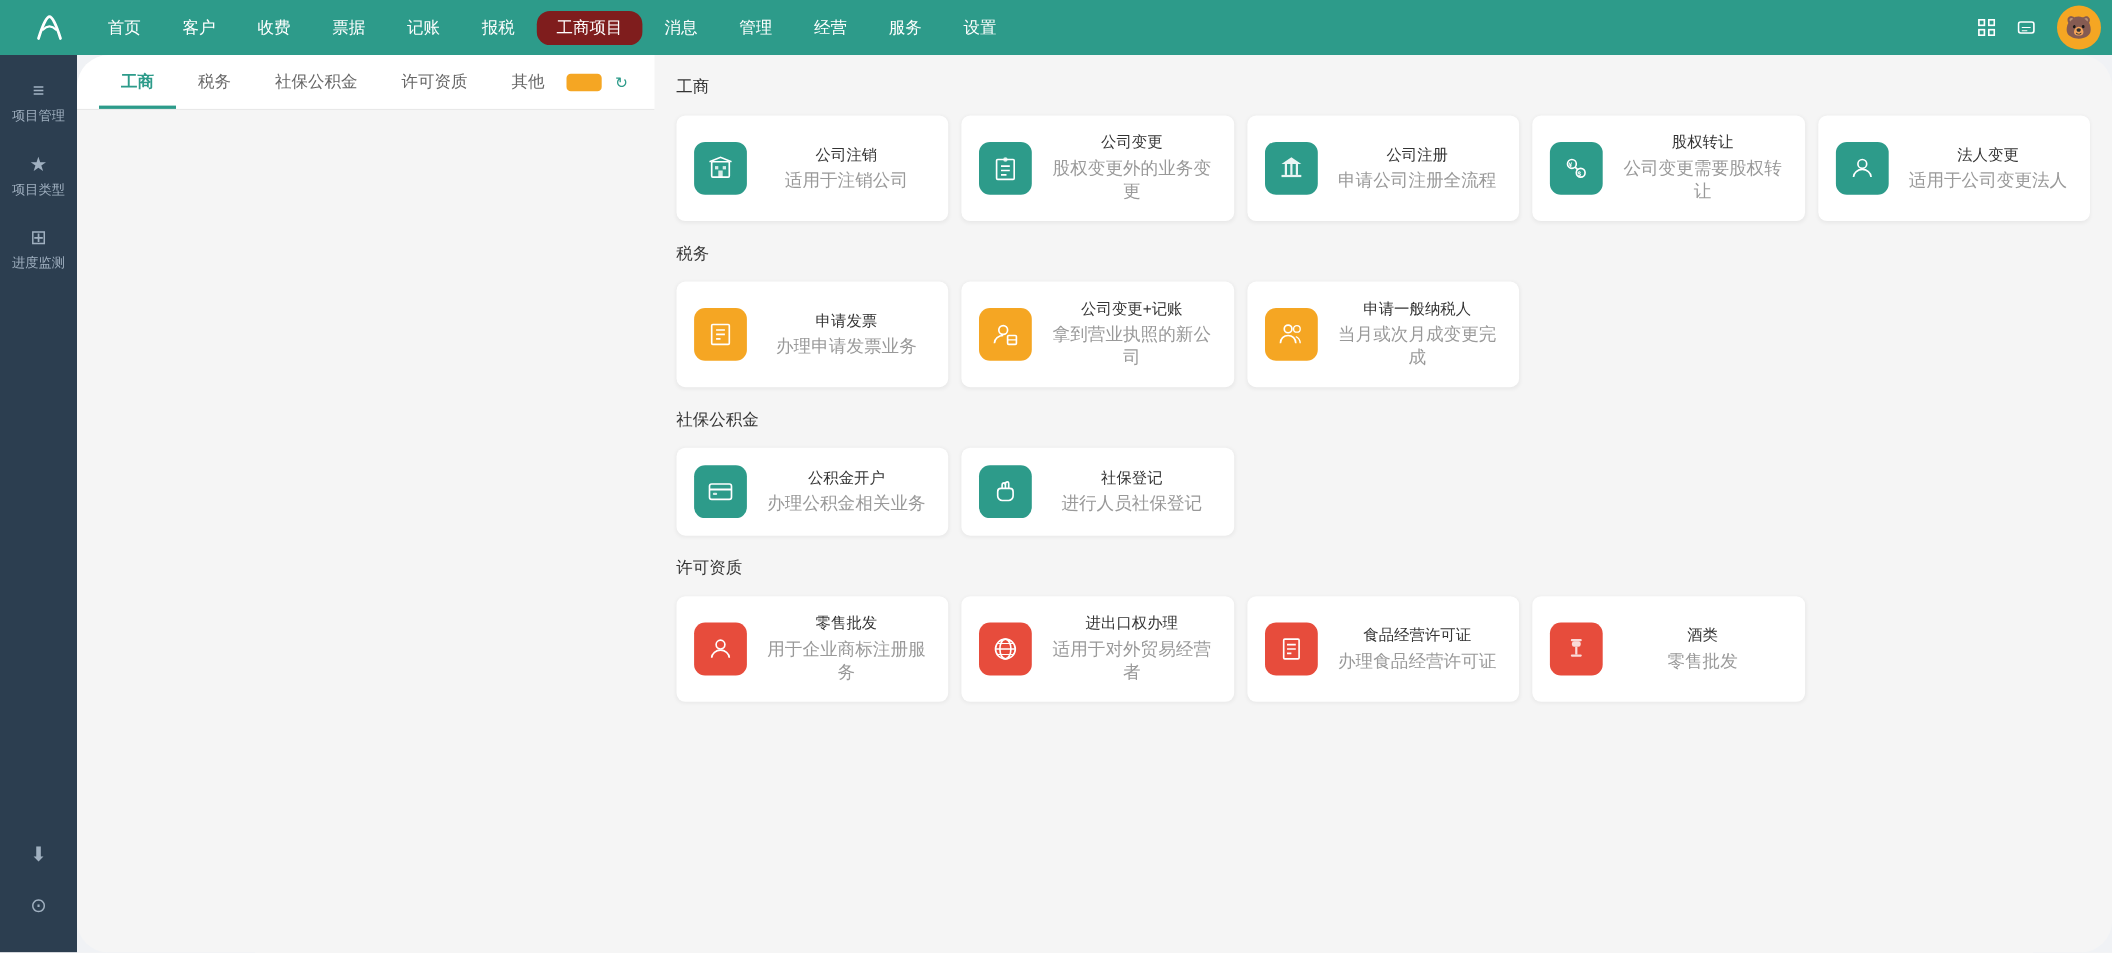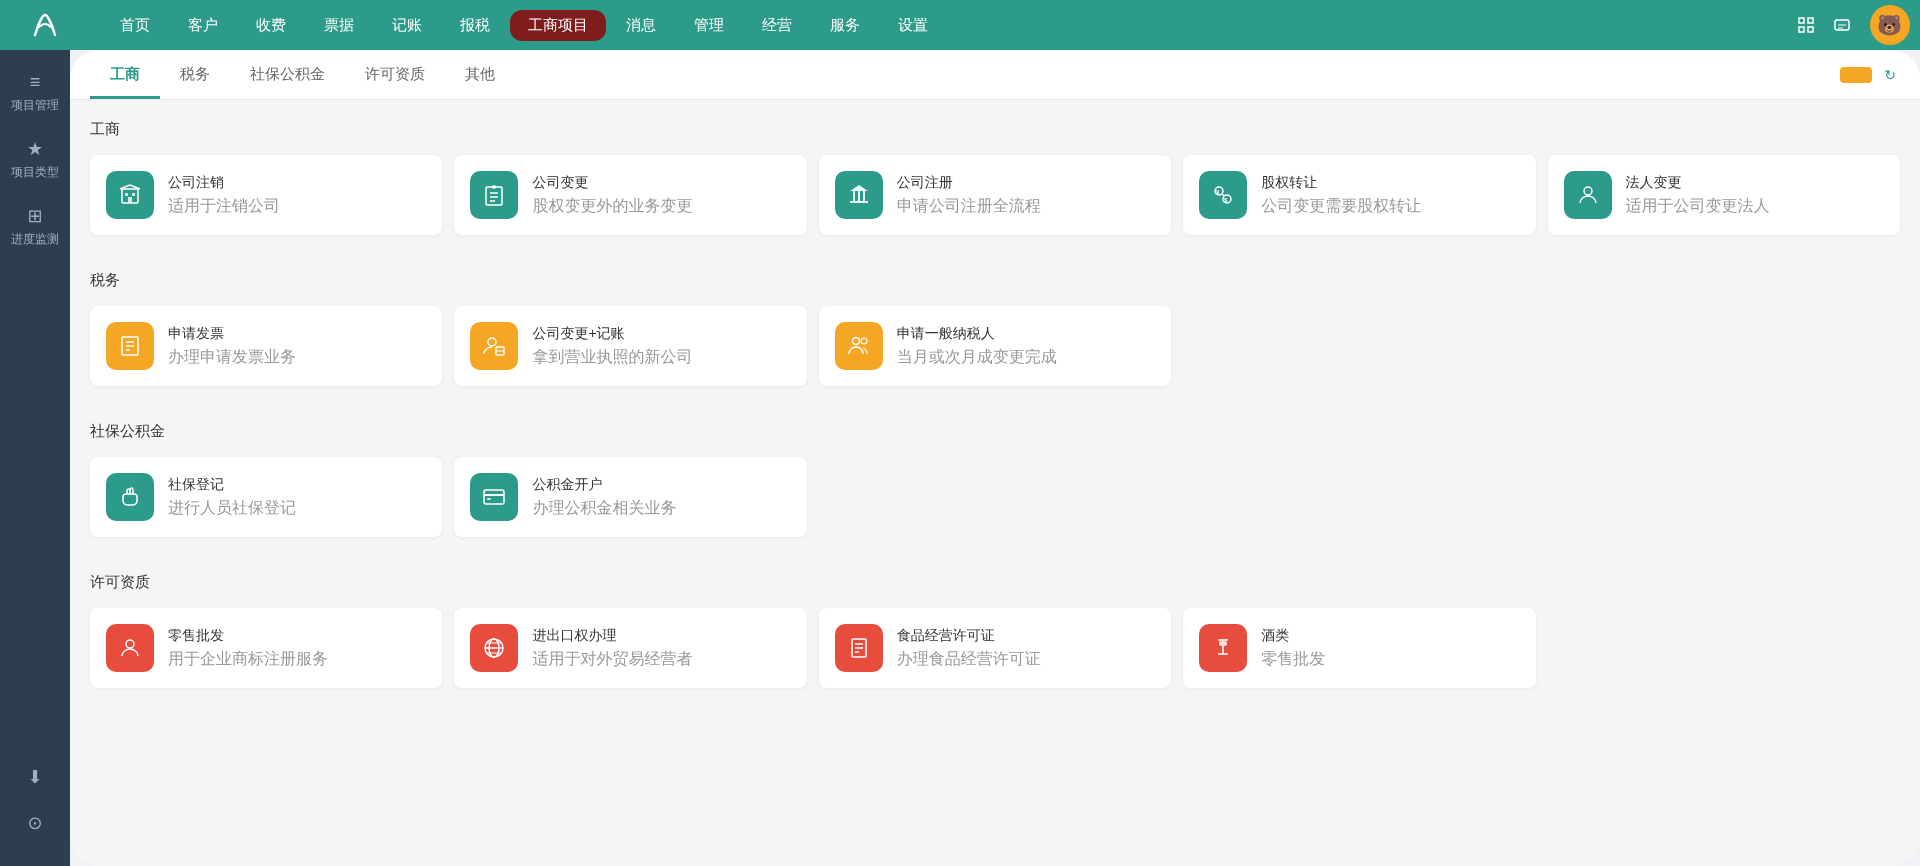--- a/index.html
+++ b/index.html
@@ -6,21 +6,20 @@
     body { font-family: 'Microsoft YaHei', sans-serif; background: #f0f2f5; width: 1920px; height: 866px; overflow: hidden; display: flex; flex-direction: column; }
 
     
     .top-nav {
       background: #2d9b8a;
       height: 50px;
       display: flex;
       align-items: center;
       padding: 0 10px;
       flex-shrink: 0;
-      gap: 22px;
     }
     .logo-area {
       width: 70px;
       display: flex;
       align-items: center;
       justify-content: center;
     }
     .logo-icon {
       width: 36px;
       height: 36px;
@@ -101,21 +100,21 @@
     }
     .sidebar-bottom {
       margin-top: auto;
       padding-bottom: 20px;
     }
 
     
     .content-area {
       flex: 1;
       display: flex;
-      flex-direction: column;
+      flex-direction: row;
       overflow: hidden;
       background: #f5f5f5;
       border-radius: 29px;
     }
 
     
     .tab-bar {
       background: white;
       display: flex;
       align-items: center;
@@ -191,21 +190,22 @@
       font-size: 15px;
       color: #333;
       margin-bottom: 16px;
       font-weight: 500;
     }
 
     .cards-grid {
       display: grid;
       grid-template-columns: repeat(5, 1fr);
       gap: 12px;
-      margin-bottom: 36px;
+      margin-bottom: 20px;
+      text-align: center;
     }
 
     .card {
       background: white;
       border-radius: 8px;
       padding: 16px;
       display: flex;
       align-items: center;
       gap: 14px;
       cursor: pointer;
@@ -454,41 +454,41 @@
       </div>
     </div>
           </div>
         </div>
         <div>
           <div class="section-title">社保公积金</div>
           <div class="cards-grid">
             <div class="card">
       <div class="card-icon" style="background:#2d9b8a">
                 <svg width="24" height="24" viewBox="0 0 24 24" fill="none">
+                  <rect x="2" y="5" width="20" height="14" rx="2" stroke="white" stroke-width="1.5"></rect>
+                  <line x1="2" y1="10" x2="22" y2="10" stroke="white" stroke-width="2"></line>
+                  <rect x="5" y="13" width="4" height="2" rx="1" fill="white" opacity="0.8"></rect>
+                </svg>
+              </div>
+      <div class="card-text">
+        <div class="card-title">公积金开户</div>
+        <div class="card-desc">办理公积金相关业务</div>
+      </div>
+    </div>
+            <div class="card">
+      <div class="card-icon" style="background:#2d9b8a">
+                <svg width="24" height="24" viewBox="0 0 24 24" fill="none">
                   <path d="M5 12 C5 10 6 9 8 9 L12 9 L16 9 C18 9 19 10 19 12 L19 16 C19 18 17 20 15 20 L9 20 C7 20 5 18 5 16 Z" stroke="white" stroke-width="1.5" fill="none"></path>
                   <path d="M9 9 L9 6 C9 5 10 4 11 4 C12 4 12 5 12 6" stroke="white" stroke-width="1.5" fill="none"></path>
                   <path d="M12 9 L12 5 C12 4 13 3 14 3 C15 3 15 4 15 5 L15 9" stroke="white" stroke-width="1.5" fill="none"></path>
                 </svg>
               </div>
       <div class="card-text">
         <div class="card-title">社保登记</div>
         <div class="card-desc">进行人员社保登记</div>
-      </div>
-    </div>
-            <div class="card">
-      <div class="card-icon" style="background:#2d9b8a">
-                <svg width="24" height="24" viewBox="0 0 24 24" fill="none">
-                  <rect x="2" y="5" width="20" height="14" rx="2" stroke="white" stroke-width="1.5"></rect>
-                  <line x1="2" y1="10" x2="22" y2="10" stroke="white" stroke-width="2"></line>
-                  <rect x="5" y="13" width="4" height="2" rx="1" fill="white" opacity="0.8"></rect>
-                </svg>
-              </div>
-      <div class="card-text">
-        <div class="card-title">公积金开户</div>
-        <div class="card-desc">办理公积金相关业务</div>
       </div>
     </div>
           </div>
         </div>
         <div>
           <div class="section-title">许可资质</div>
           <div class="cards-grid">
             <div class="card">
       <div class="card-icon" style="background:#e74c3c">
                 <svg width="24" height="24" viewBox="0 0 24 24" fill="none">

